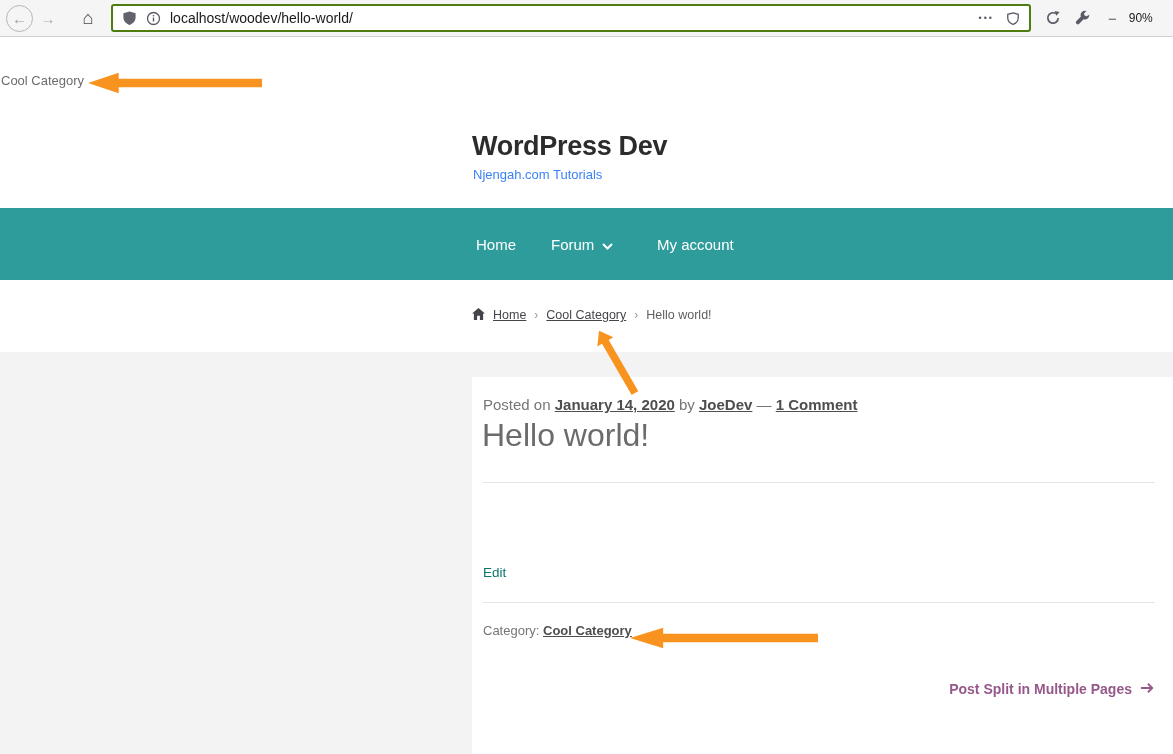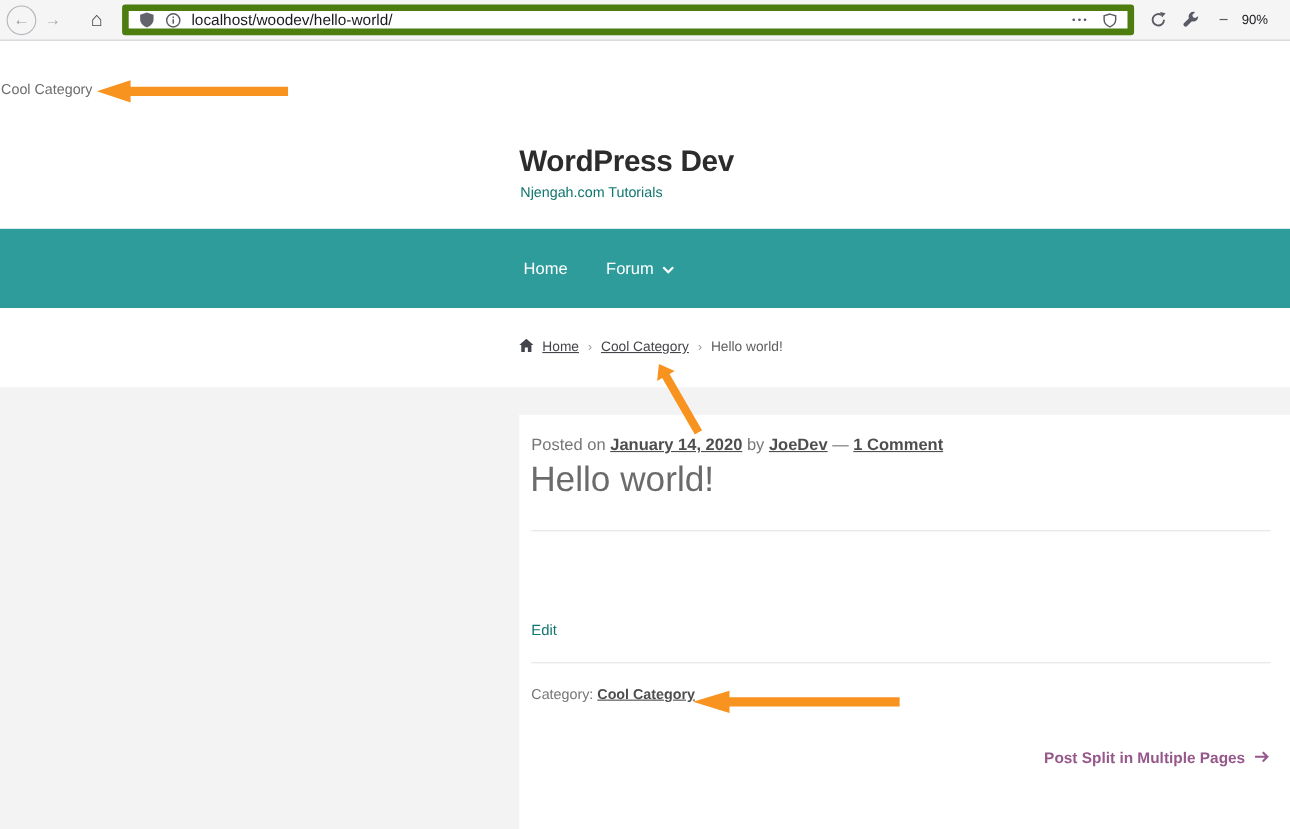--- a/index.html
+++ b/index.html
@@ -9,34 +9,34 @@
 
   
   .toolbar { position:absolute; top:0; left:0; width:100%; height:37px; background:#f5f5f6;
              border-bottom:1px solid #cfcfd4; display:flex; align-items:center; }
   .tb-btn { display:flex; align-items:center; justify-content:center; cursor:pointer; }
   .btn-back { width:27px; height:27px; border:1px solid #b5b5ba; border-radius:50%; margin-left:6px;
               font-size:15px; color:#9b9ba0; background:#f5f5f6; }
   .btn-forward { width:24px; height:24px; margin-left:3px; font-size:15px; color:#ababaf; }
   .btn-home { width:24px; height:24px; margin-left:16px; font-size:18px; color:#48484d; }
   .url-bar { display:flex; align-items:center; height:28px; flex:0 0 920px; margin-left:11px;
-             background:#fff; border:6px solid #4d7c0f; border-radius:3px; padding:0 9px; cursor:text; }
+             background:#fff; border:2px solid #4d7c0f; border-radius:3px; padding:0 9px; cursor:text; }
   .url-icon { display:flex; align-items:center; }
   .icon-gap { margin-left:9px; }
   .url-text { flex:1; margin-left:9px; font-size:14px; color:#1a1a1e; white-space:nowrap; overflow:hidden; }
   .dots { font-size:9px; letter-spacing:2px; color:#5b5b66; margin-right:12px; cursor:pointer; }
   .minus { color:#5b5b66; font-size:15px; margin-left:17px; cursor:pointer; }
   .zoom { font-size:12px; color:#1a1a1e; margin-left:12px; }
   .tb-icon { margin-left:14px; cursor:pointer; display:flex; align-items:center; }
 
   
   .widget-cat { position:absolute; left:1px; top:73px; font-size:13px; color:#6d6d6d; cursor:pointer; }
   .site-title { position:absolute; left:472px; top:131px; font-size:27px; font-weight:700;
                 color:#2c2c2c; letter-spacing:-0.3px; cursor:pointer; }
-  .tagline { position:absolute; left:473px; top:167px; font-size:13px; color:#0f766e; }
+  .tagline { position:absolute; left:473px; top:167px; font-size:13px; color:#3b82f6; }
 
   
   .navbar { position:absolute; left:0; top:208px; width:100%; height:72px; background:#2f9c9c; }
   .nav-item { position:absolute; top:0; height:72px; display:flex; align-items:center; gap:8px;
               color:#fff; font-size:15px; cursor:pointer; }
   .nav-0 { left:476px; } .nav-1 { left:551px; } .nav-2 { left:657px; } .nav-3 { left:768px; }
 
   
   .breadcrumb { position:absolute; left:472px; top:305px; height:20px; display:flex;
                 align-items:center; gap:8px; font-size:12.5px; }
@@ -133,20 +133,23 @@
       <span>Home</span>
     </span>
     <span class="nav-item nav-1">
       <span>Forum</span>
       <span>
         <svg width="11" height="7" viewBox="0 0 11 7">
             <polyline points="1,1 5.5,5.5 10,1" fill="none" stroke="#ffffff" stroke-width="2"></polyline>
           </svg>
       </span>
     </span>
+    <span class="nav-item nav-2">
+      <span>My account</span>
+    </span>
   </nav>
 
   <div class="breadcrumb">
     <span>
       <svg width="13" height="12" viewBox="0 0 14 13">
           <path d="M7 0 L14 6 H12 V13 H8.5 V8.5 H5.5 V13 H2 V6 H0 Z" fill="#43454b"></path>
         </svg>
     </span>
     <span class="crumb-link">Home</span>
     <span class="crumb-sep">›</span>

